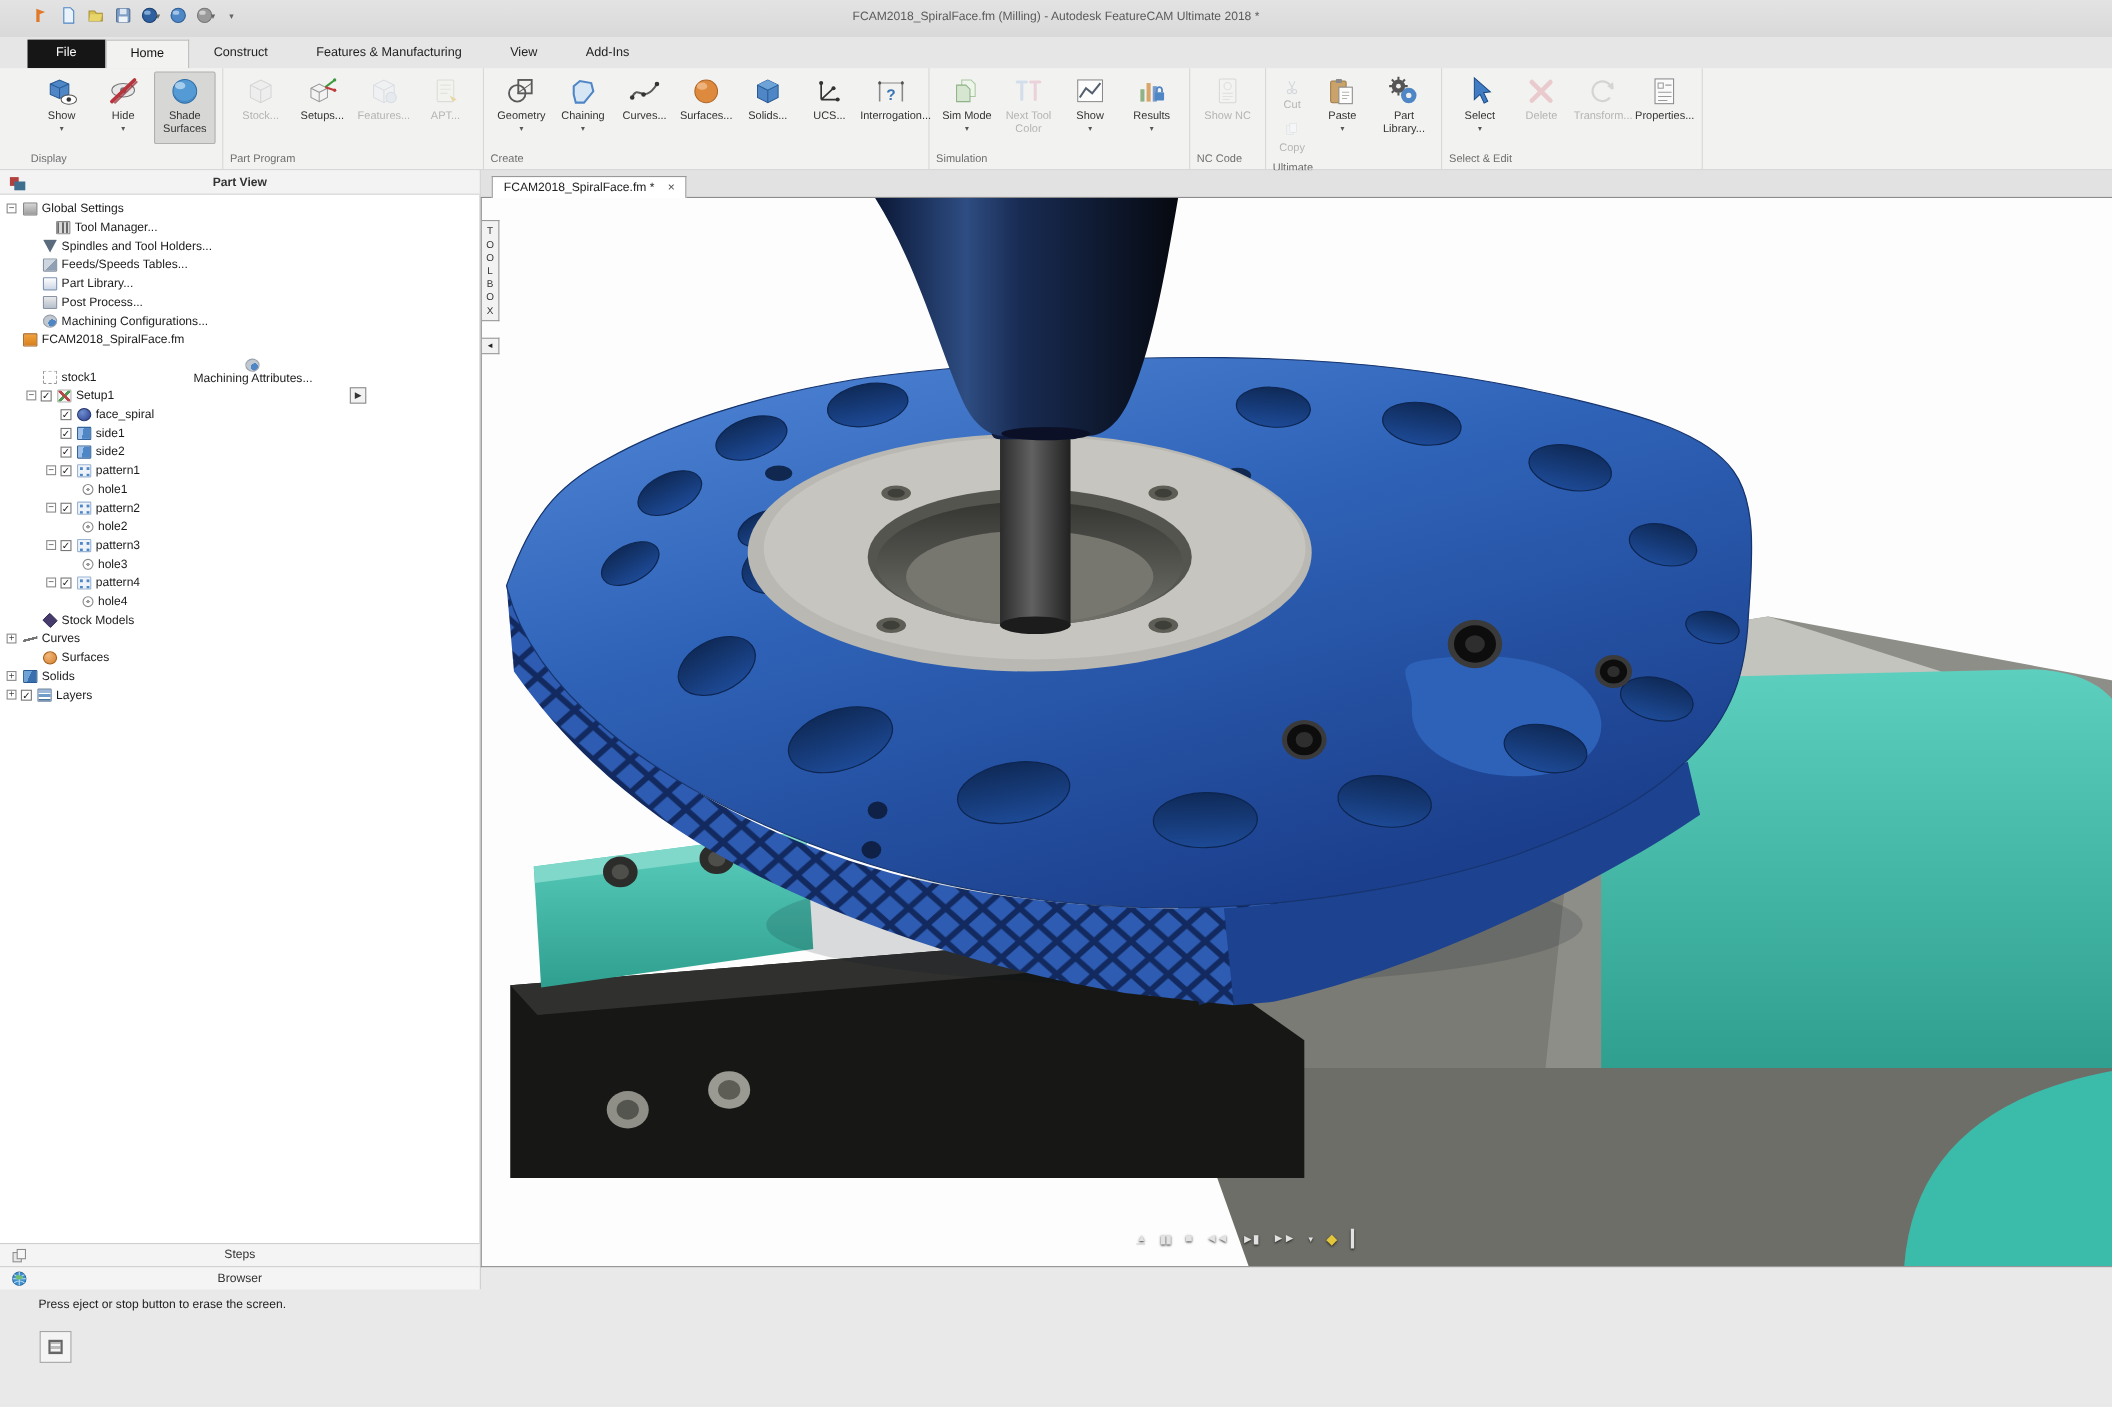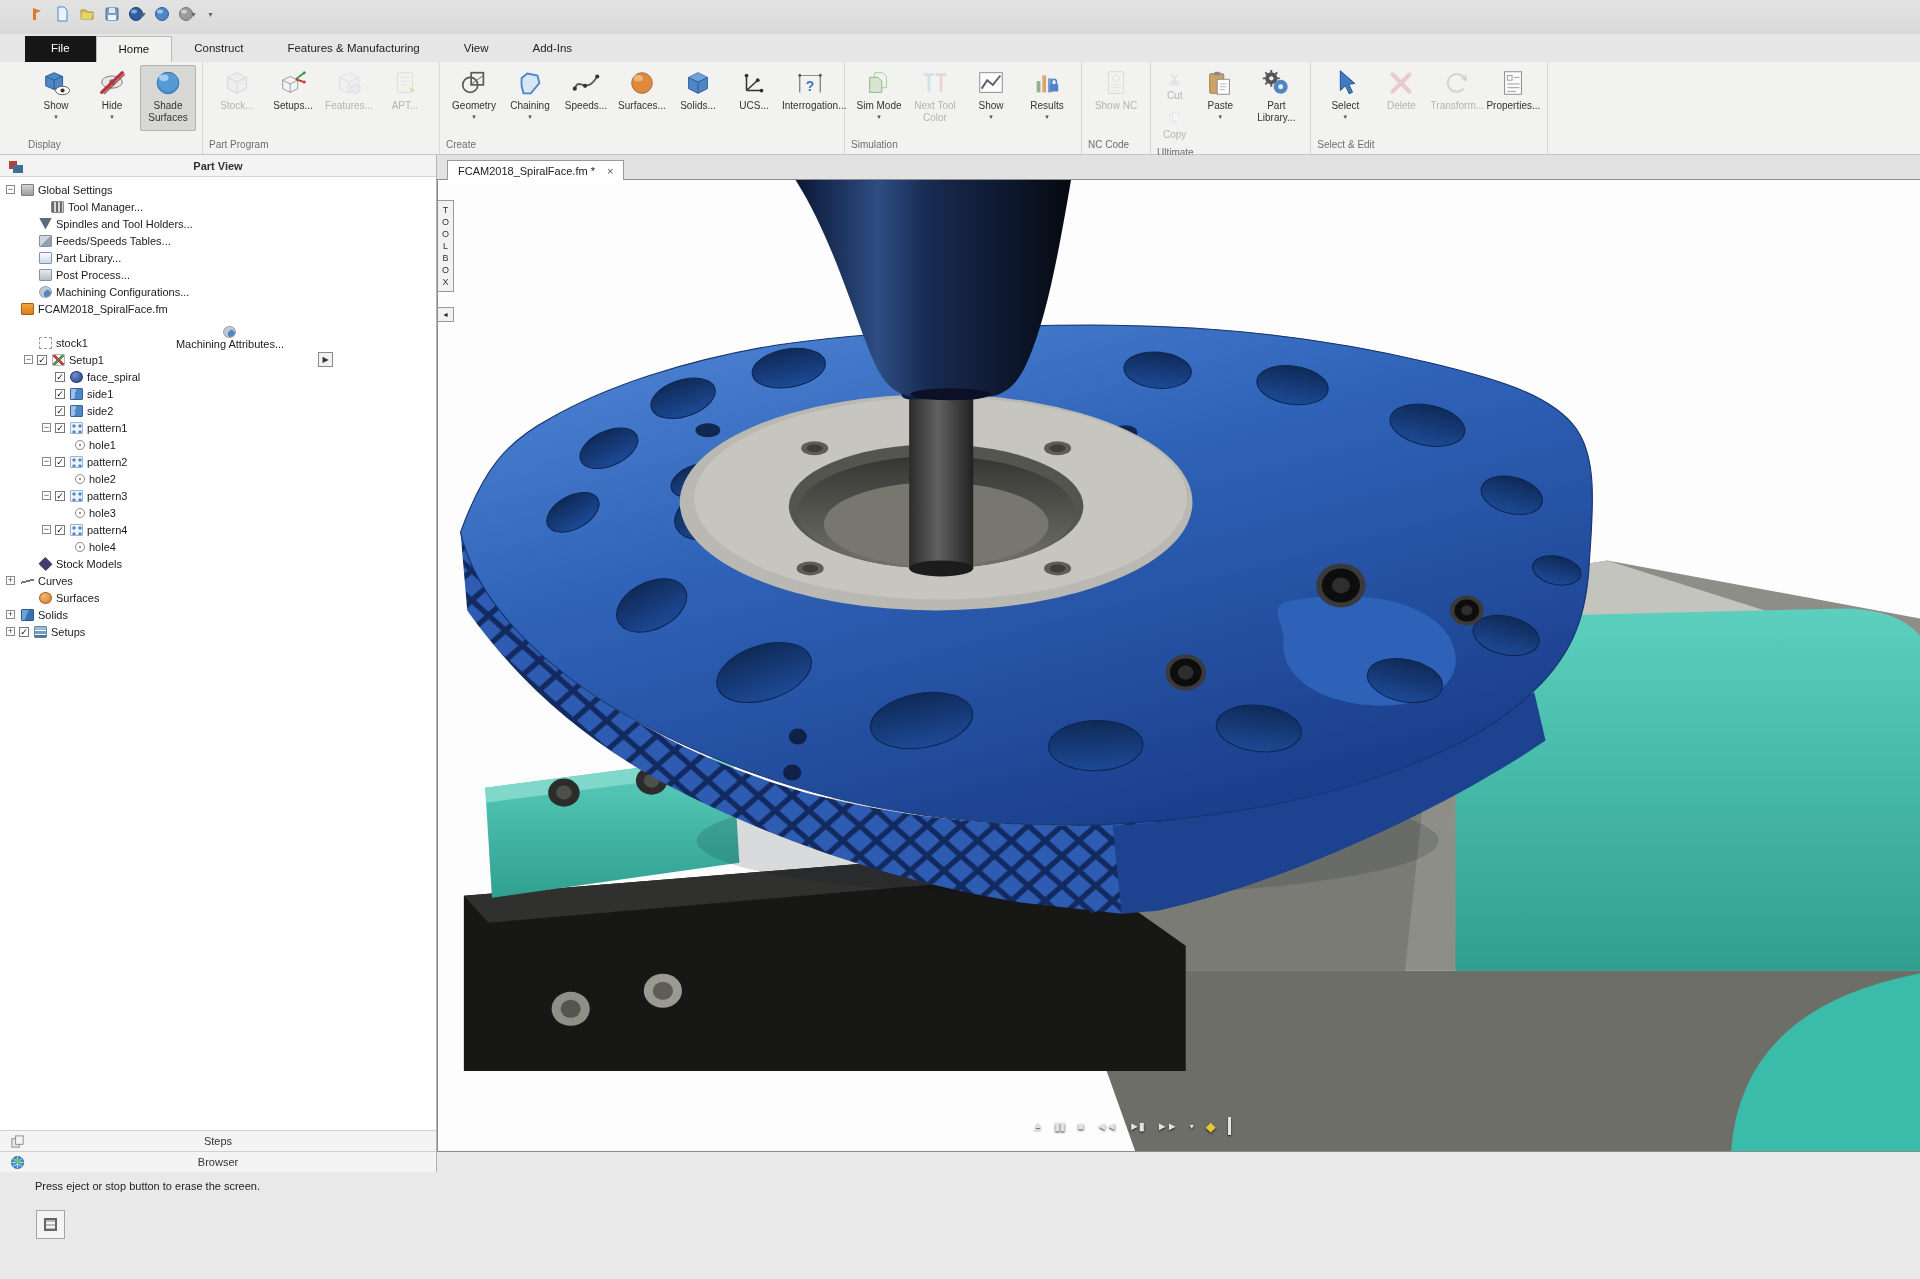--- a/index.html
+++ b/index.html
@@ -168,20 +168,21 @@
         <svg viewBox="0 0 16 16">
           <circle cx="8" cy="8" r="6.5" fill="#9a9a9a" stroke="#767676"></circle>
           <ellipse cx="6" cy="5.5" rx="3" ry="2" fill="#cfcfcf"></ellipse>
         </svg>
         <span class="qdd">▾</span>
       </span>
       <span class="qicon">
         <span class="qdd">▾</span>
       </span>
     </div>
+  <div class="wtitle">FCAM2018_SpiralFace.fm (Milling) - Autodesk FeatureCAM Ultimate 2018 *</div>
 </div>
 
 <div class="tabrow" id="tabrow">
     <div class="tab dark">File</div>
     <div class="tab active">Home</div>
     <div class="tab">Construct</div>
     <div class="tab">Features &amp; Manufacturing</div>
     <div class="tab">View</div>
     <div class="tab">Add-Ins</div>
   </div>
@@ -296,21 +297,21 @@
         </div>
         <div class="rbtn">
           <span class="ricon">
             <svg viewBox="0 0 32 32">
               <path d="M4 22C9 8 15 30 28 9" fill="none" stroke="#5a5a5a" stroke-width="2"></path>
               <circle cx="4" cy="22" r="2.2" fill="#333"></circle>
               <circle cx="15" cy="19" r="2.2" fill="#333"></circle>
               <circle cx="28" cy="9" r="2.2" fill="#333"></circle>
             </svg>
           </span>
-          <span class="rlabel">Speeds...</span>
+          <span class="rlabel">Curves...</span>
         </div>
         <div class="rbtn">
           <span class="ricon">
             <svg viewBox="0 0 32 32">
               <circle cx="16" cy="16" r="11" fill="#dd8a3f" stroke="#b06524"></circle>
               <ellipse cx="12" cy="11" rx="5" ry="3.5" fill="#eeb37c"></ellipse>
             </svg>
           </span>
           <span class="rlabel">Surfaces...</span>
         </div>
@@ -651,21 +652,21 @@
       </div>
       <div class="trow" style="padding-left: 6px;">
         <span class="texp">+</span>
         <span class="ti ti-solids-tree"></span>
         <span class="tlabel">Solids</span>
       </div>
       <div class="trow" style="padding-left: 6px;">
         <span class="texp">+</span>
         <span class="tcheck">✓</span>
         <span class="ti ti-layers-tree"></span>
-        <span class="tlabel">Setups</span>
+        <span class="tlabel">Layers</span>
       </div>
     </div>
   <button class="panel-pop">▶</button>
   <div class="panel-bottom" id="panel-bottom">
       <div class="pb-row">
         <span class="pbr-icon"><svg viewBox="0 0 16 16">
             <rect x="2" y="5" width="8" height="9" fill="#e8e8e8" stroke="#8a8a8a"></rect>
             <rect x="6" y="2" width="8" height="9" fill="#f6f6f6" stroke="#8a8a8a"></rect>
           </svg></span>
         <span class="pbr-label">Steps</span>

